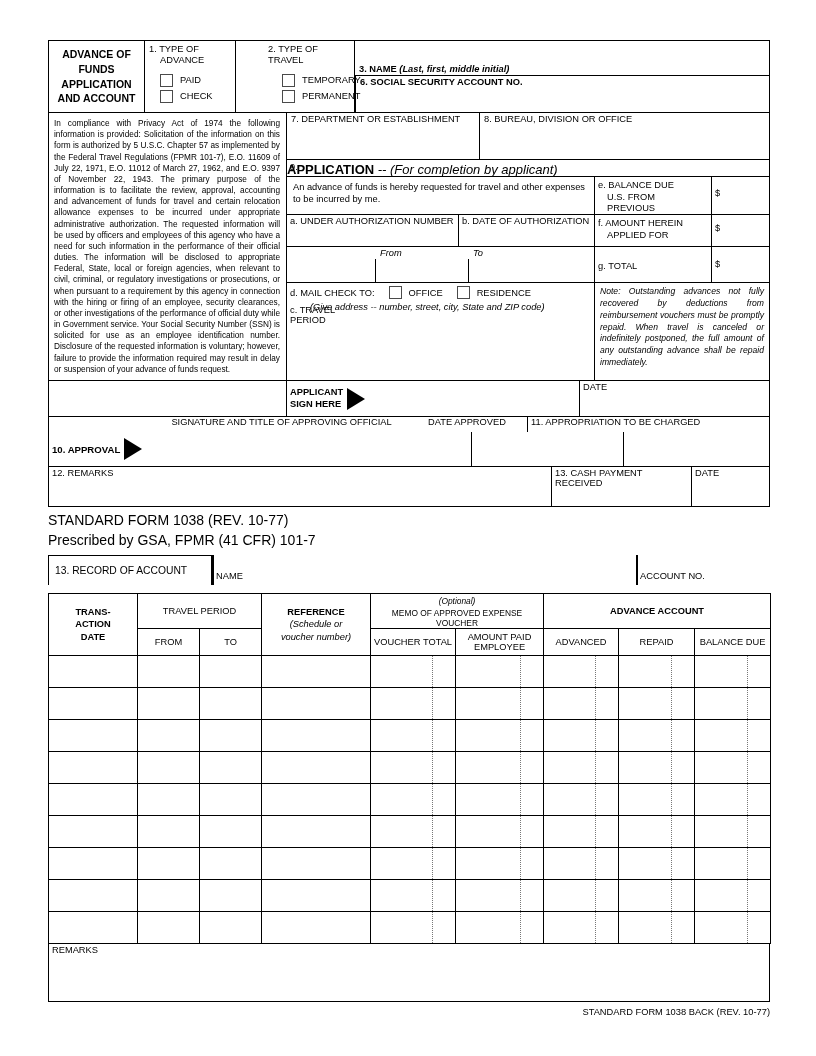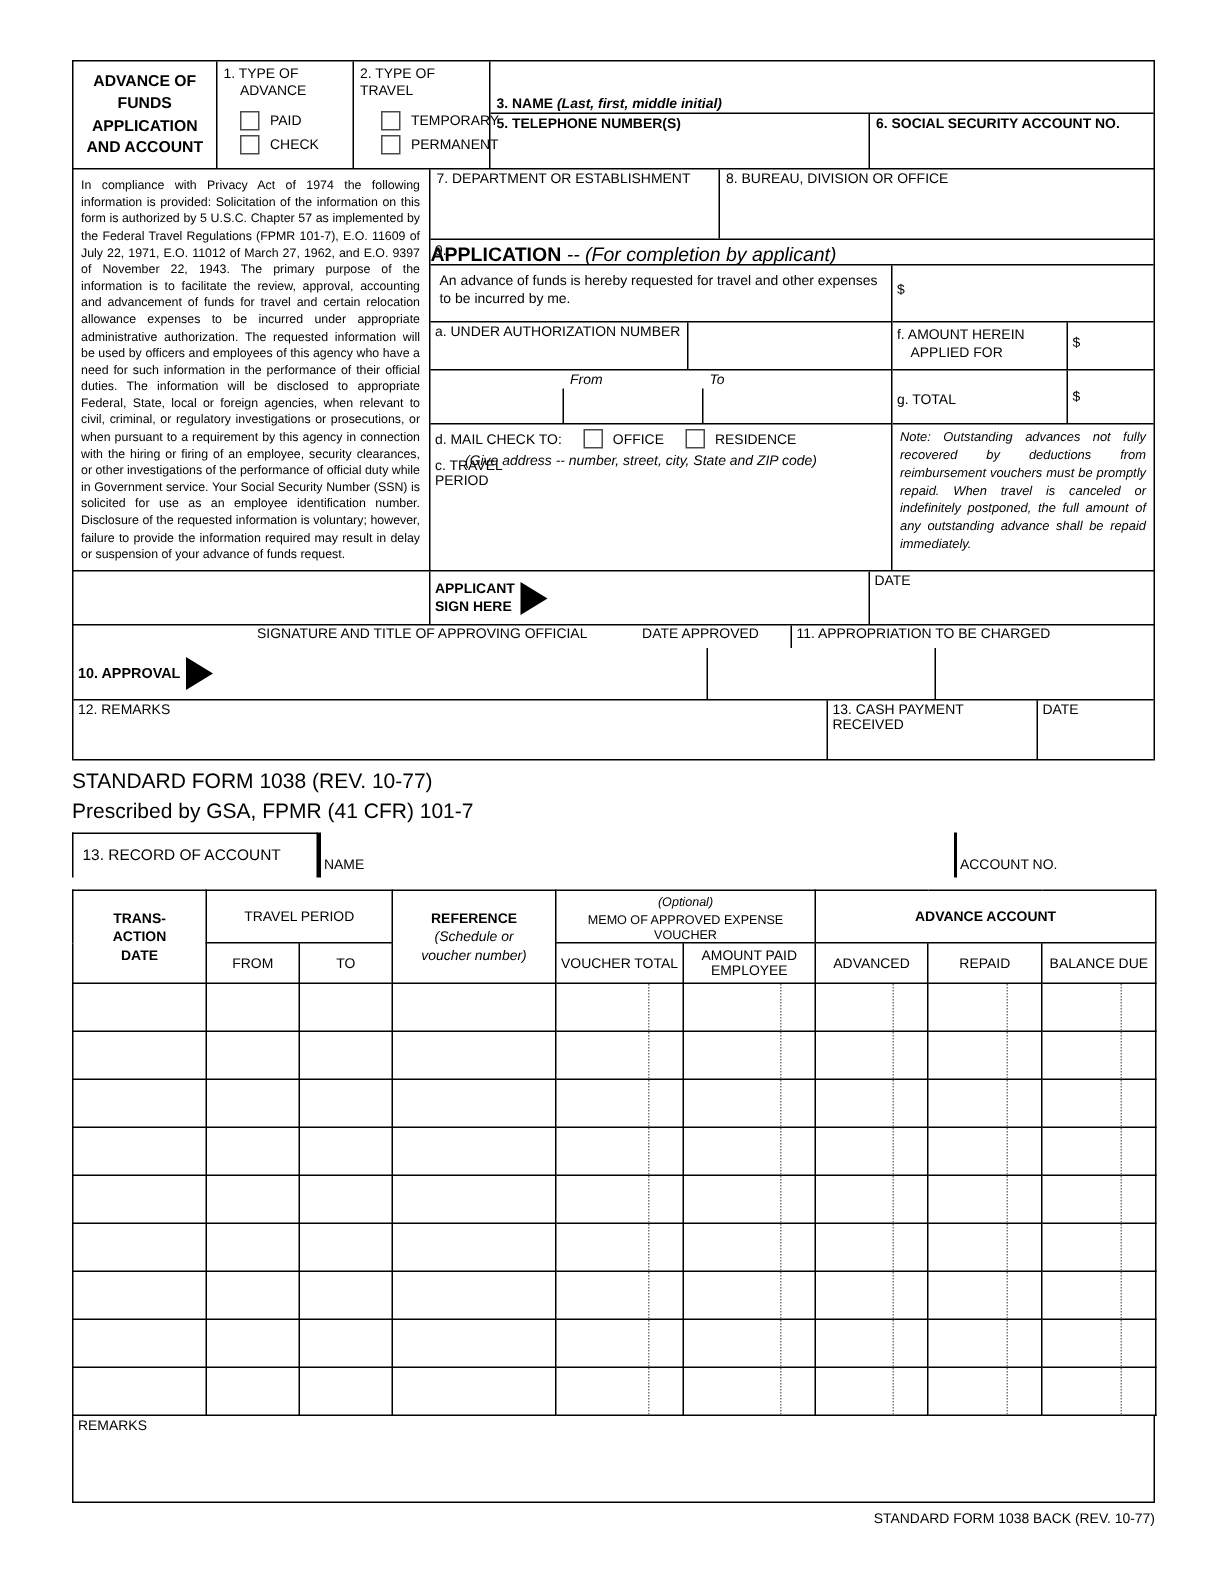--- a/index.html
+++ b/index.html
@@ -61,20 +61,21 @@
     box-sizing: border-box;
     padding: 3px 0 0 4px;
     position: relative;
   }
   .cell-trv {
     width: 91px;
     border-right: 1.6px solid #000;
     box-sizing: border-box;
     padding: 3px 0 0 4px;
     position: relative;
+    margin-left: 28px;
   }
   .fnum {
     font-size: 9.3px;
     line-height: 1.18;
   }
   .fnum .ind { padding-left: 11px; display: block; }
 
   .cbrow {
     display: flex;
     align-items: center;
@@ -629,23 +630,20 @@
       </div>
 
       <div class="cell-right">
         <div class="r-name">
           <div class="n3">
             <span>3. NAME</span>
             <span class="it">(Last, first, middle initial)</span>
           </div>
         </div>
         <div class="r-tel">
-          <div class="n5">
-            <span>5. TELEPHONE NUMBER(S)</span>
-          </div>
           <div class="n6">
             <span>6. SOCIAL SECURITY ACCOUNT NO.</span>
           </div>
         </div>
       </div>
     </div>
 
     <div class="mid">
 
       <div class="privacy">
@@ -672,20 +670,23 @@
 
         <div class="app-body">
 
           <div class="app-left">
 
             <div class="req-box">An advance of funds is hereby requested for travel and other expenses to be incurred by me.</div>
 
             <div class="auth-row">
               <div class="a1">
                 <span>a. UNDER AUTHORIZATION NUMBER</span>
+              </div>
+              <div class="a2">
+                <span>b. DATE OF AUTHORIZATION</span>
               </div>
             </div>
 
             <div class="travel-row">
               <div class="lbl">
                 <span>c. TRAVEL</span><br>
                 <span>PERIOD</span>
               </div>
               <div class="frm">From</div>
               <div class="to">To</div>
@@ -701,20 +702,25 @@
                 <span class="mcb"></span>
                 <span class="mcl">RESIDENCE</span>
               </div>
               <div class="mail-sub">(Give address -- number, street, city, State and ZIP code)</div>
             </div>
           </div>
 
           <div class="app-right">
 
             <div class="amt">
+              <div class="lab">
+                <span>e. BALANCE DUE</span>
+                <span class="in">U.S. FROM</span>
+                <span class="in">PREVIOUS</span>
+              </div>
               <div class="dol">$</div>
             </div>
 
             <div class="amt a2h">
               <div class="lab">
                 <span>f. AMOUNT HEREIN</span>
                 <span class="in">APPLIED FOR</span>
               </div>
               <div class="dol">$</div>
             </div>

